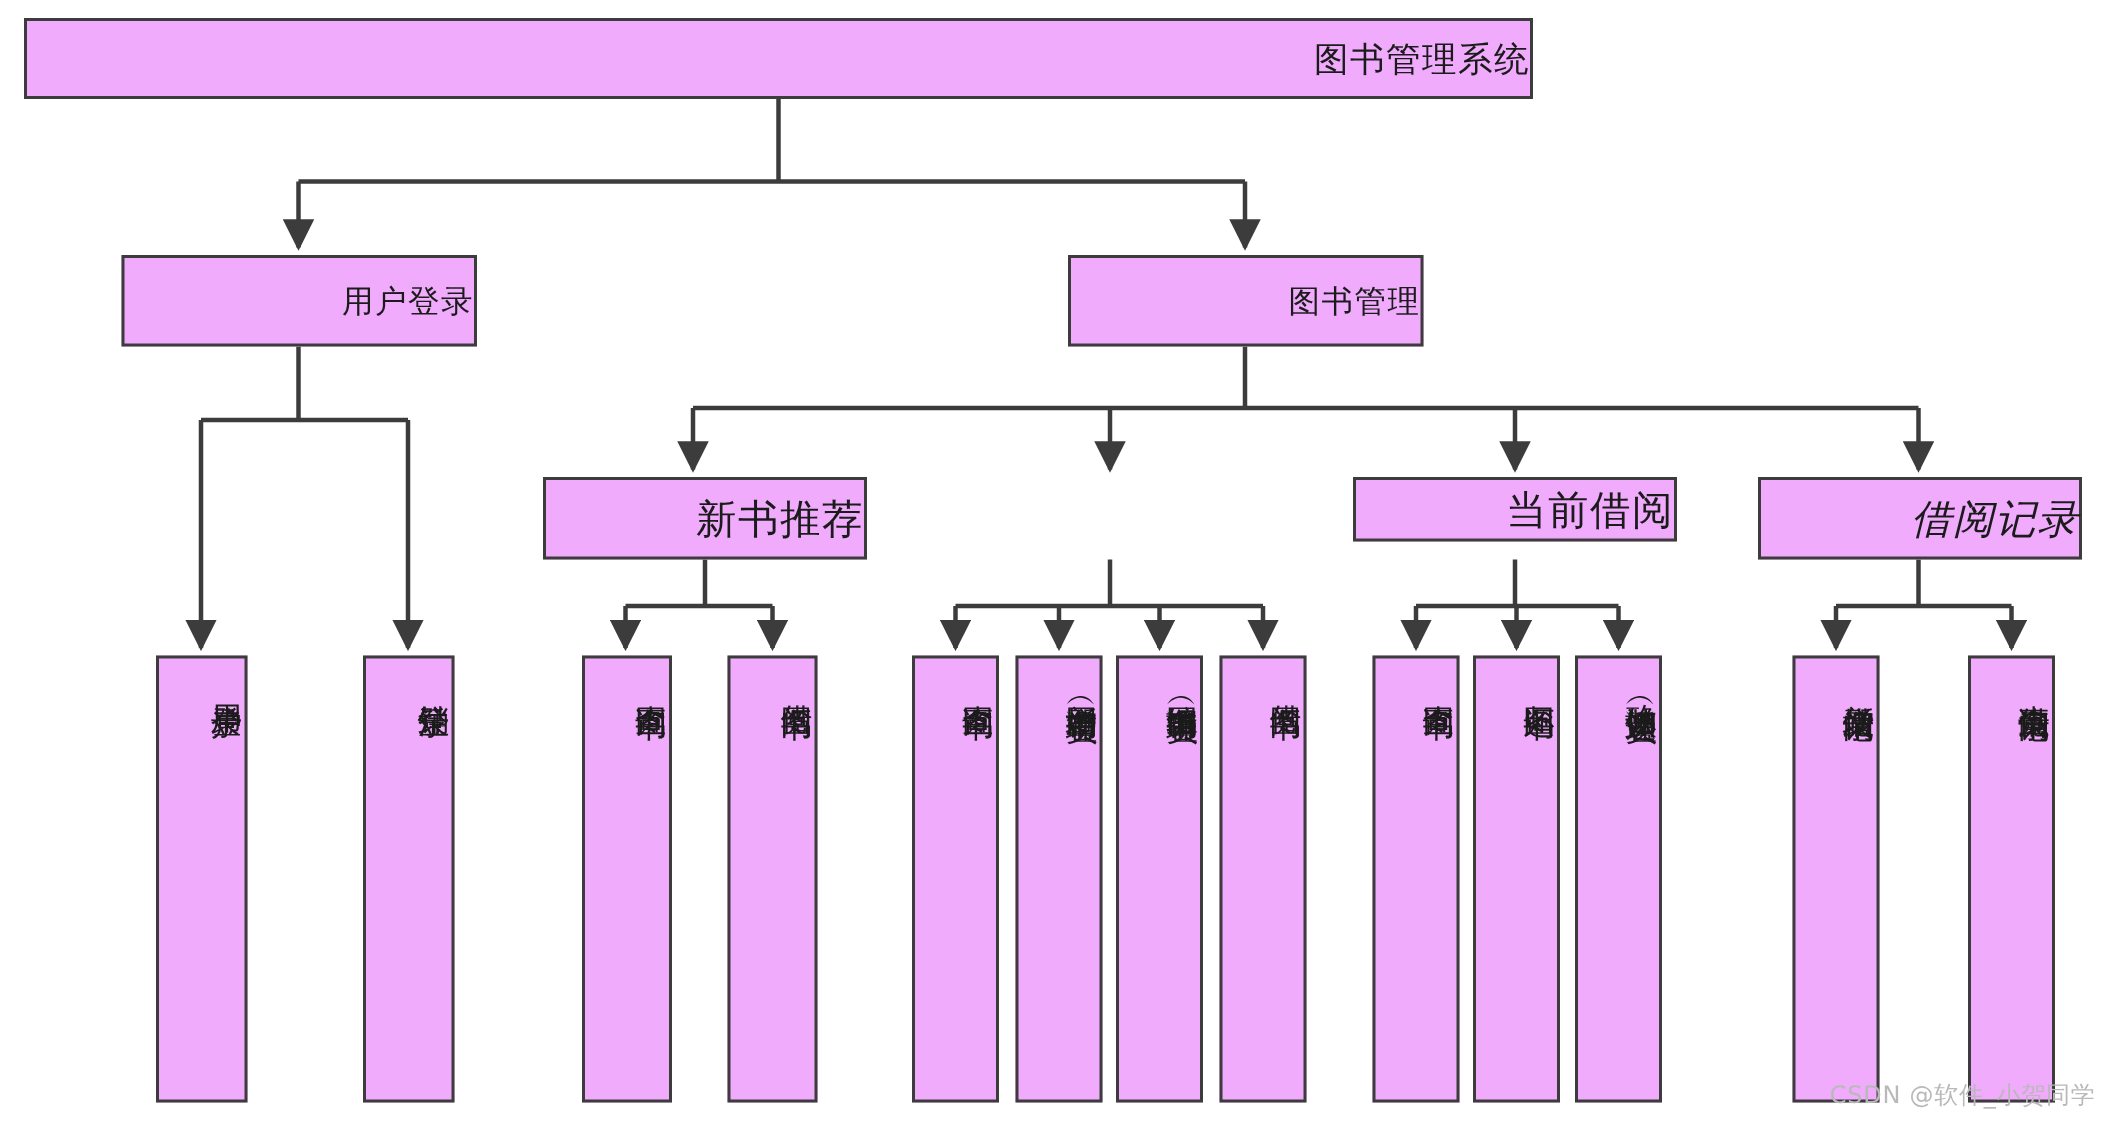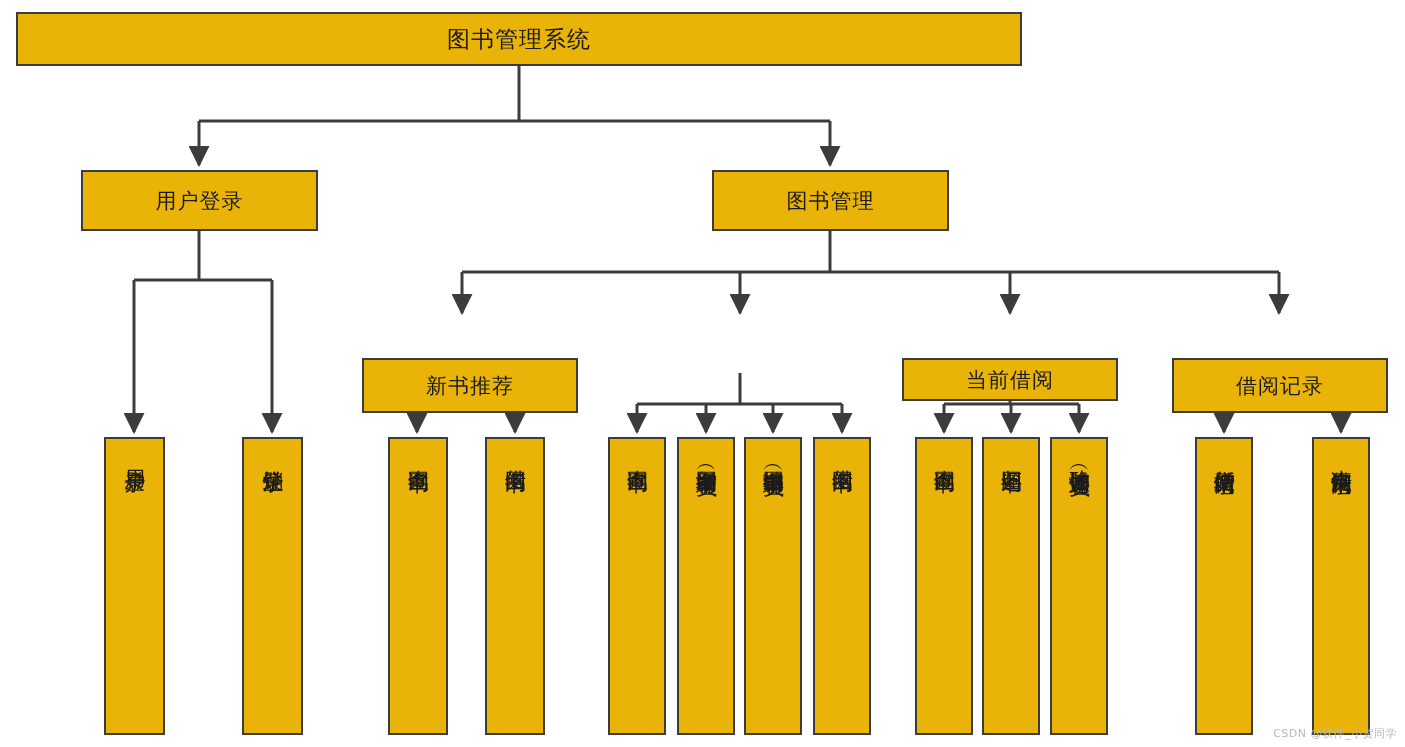--- a/index.html
+++ b/index.html
@@ -20,36 +20,35 @@
   #diagram-svg {
     position: absolute;
     left: 0;
     top: 0;
     width: 1405px;
     height: 747px;
   }
   .node-box {
     position: absolute;
     box-sizing: border-box;
-    background: #eab308;
+    background: #f0abfc;
     border: 2px solid #3c3c3c;
     display: flex;
     align-items: center;
-    justify-content: center;
+    justify-content: flex-end;
     color: #1b1b1b;
   }
   .node-root {
     font-size: 23px;
   }
   .node-l2 {
     font-size: 21px;
   }
   .node-l3 {
-    font-size: 21px;
-    margin-top: 40px;
+    font-size: 27px;
   }
   .node-leaf {
     font-size: 21px;
     align-items: flex-start;
     padding-top: 14px;
   }
   .vtext {
     writing-mode: vertical-rl;
     text-orientation: upright;
     line-height: 1.18;
@@ -57,21 +56,21 @@
     white-space: nowrap;
   }
   .htext {
     white-space: nowrap;
     letter-spacing: 1px;
   }
   #watermark {
     position: absolute;
     right: 8px;
     bottom: 6px;
-    font-size: 11px;
+    font-size: 16px;
     color: #b9b9b9;
     letter-spacing: 0.5px;
     white-space: nowrap;
     pointer-events: none;
   }
 </style>
 </head>
 <body>
 
 <div id="canvas">
@@ -144,21 +143,21 @@
 
   <div class="node-box node-l3" style="left:362px; top:318px; width:216px; height:55px;">
     <span class="htext">新书推荐</span>
   </div>
 
 
   <div class="node-box node-l3" style="left:902px; top:318px; width:216px; height:43px;">
     <span class="htext">当前借阅</span>
   </div>
 
-  <div class="node-box node-l3" style="left:1172px; top:318px; width:216px; height:55px;">
+  <div class="node-box node-l3" style="left:1172px; top:318px; width:216px; height:55px;font-style:italic;">
     <span class="htext">借阅记录</span>
   </div>
 
   <div class="node-box node-leaf" style="left:104px; top:437px; width:61px; height:298px;">
     <span class="vtext">用户登录</span>
   </div>
   <div class="node-box node-leaf" style="left:242px; top:437px; width:61px; height:298px;">
     <span class="vtext">注销登录</span>
   </div>
 

